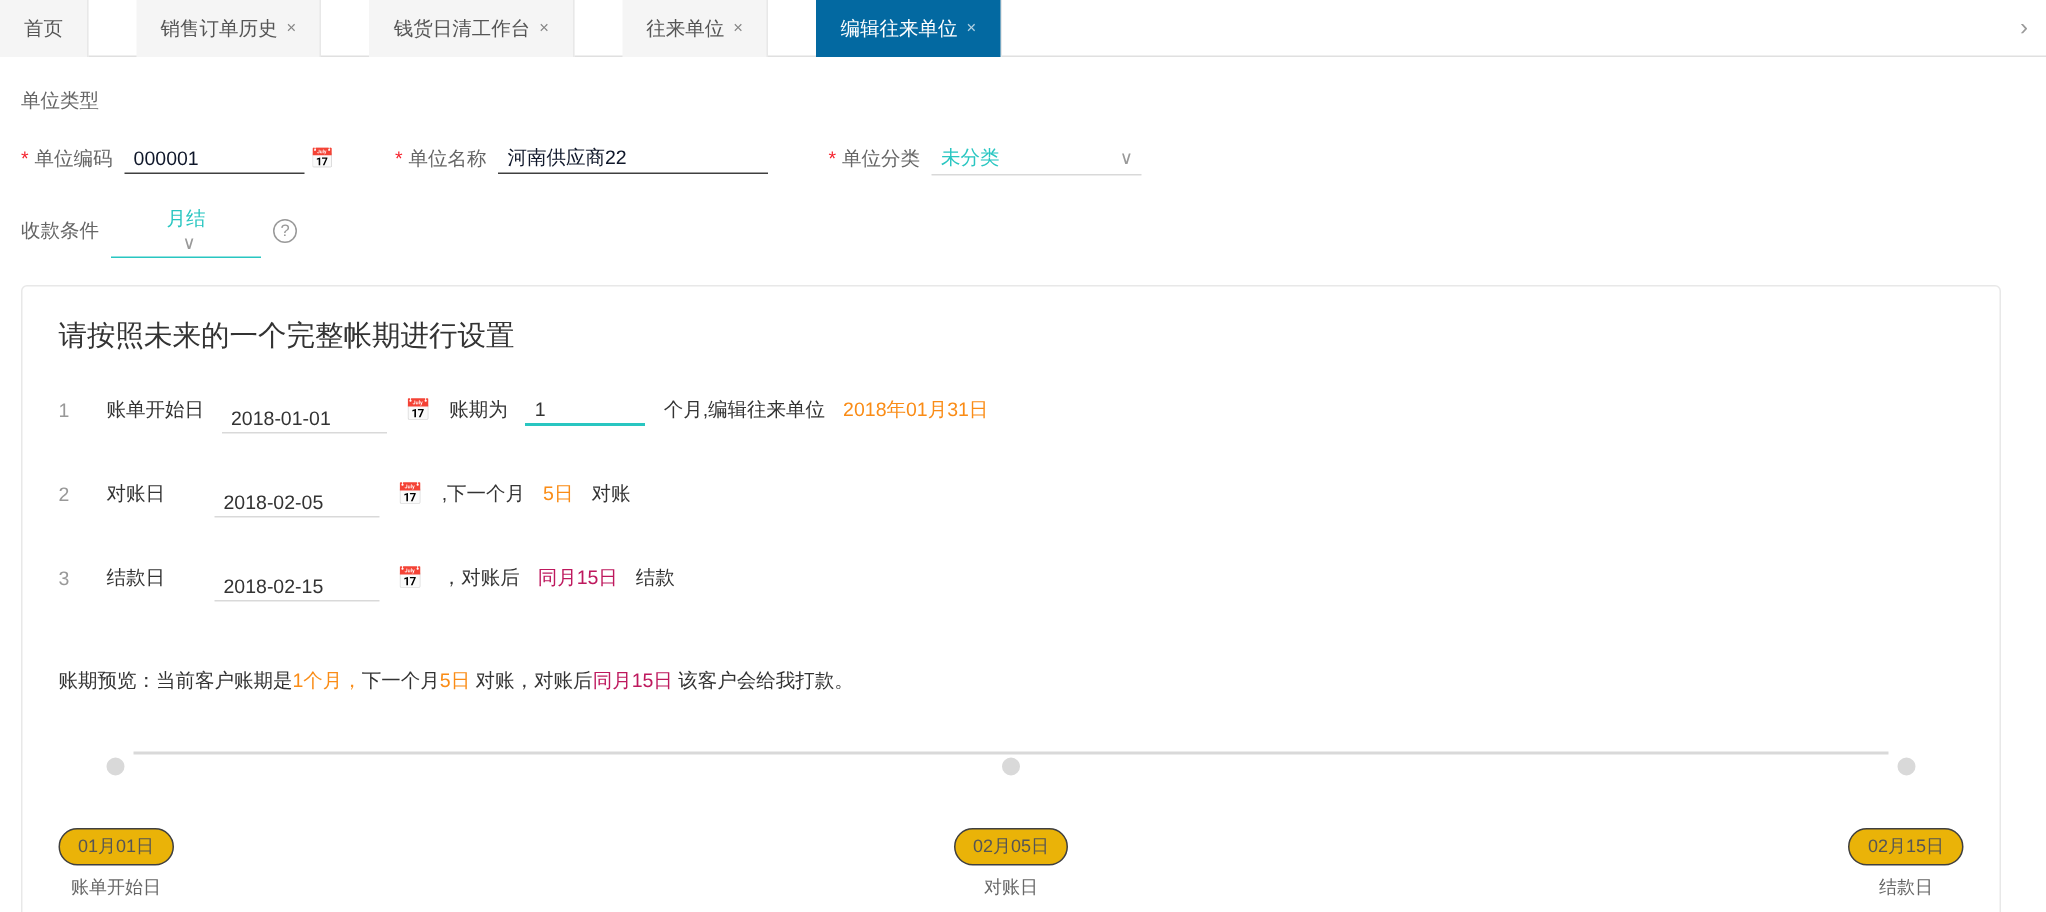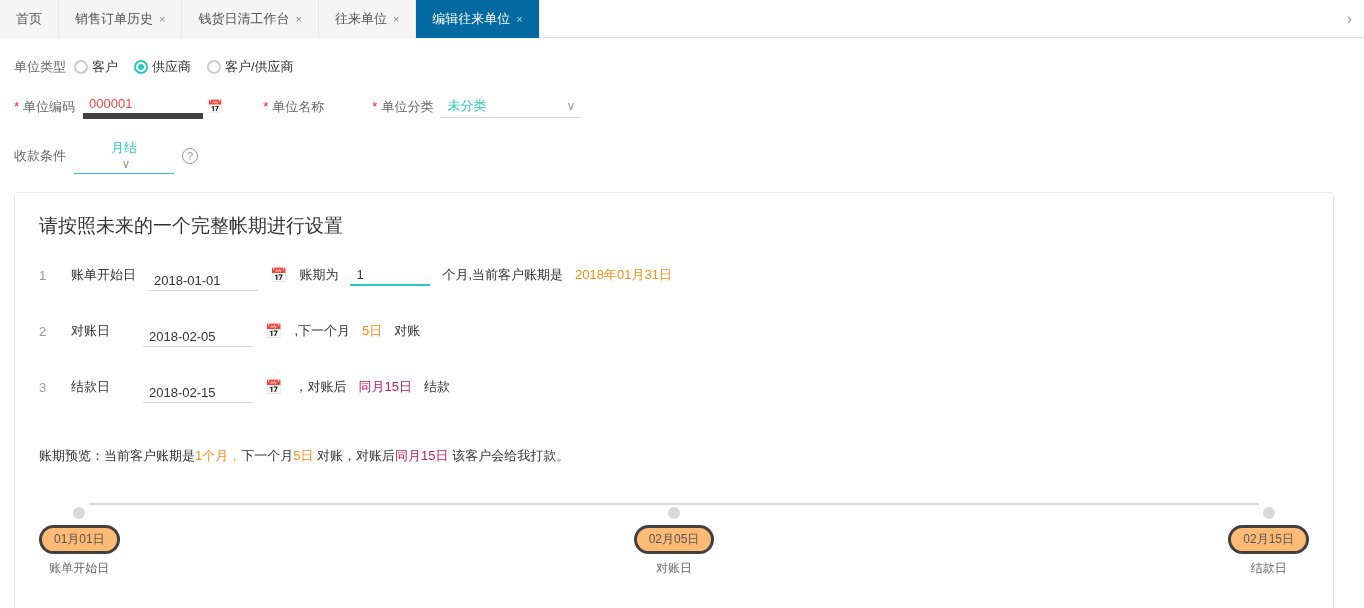--- a/index.html
+++ b/index.html
@@ -7,20 +7,21 @@
 
     
     .tabs-bar {
       display: flex;
       align-items: center;
       background: #fff;
       border-bottom: 1px solid #e0e0e0;
       height: 38px;
       padding: 0 0;
       position: relative;
+      gap: 32px;
     }
     .tab {
       display: flex;
       align-items: center;
       padding: 0 16px;
       height: 38px;
       cursor: pointer;
       color: #555;
       font-size: 13px;
       border-right: 1px solid #e8e8e8;
@@ -103,25 +104,25 @@
     }
 
     
     .field-group {
       display: flex;
       align-items: center;
       margin-right: 40px;
     }
     .form-input {
       border: none;
-      border-bottom: 6px solid #404040;
+      border-bottom: 1px solid #404040;
       outline: none;
       padding: 2px 6px;
       font-size: 13px;
-      color: #ef4444;
+      color: #0f172a;
       background: transparent;
       min-width: 120px;
     }
     .input-icon {
       color: #29c6c1;
       margin-left: 4px;
       cursor: pointer;
     }
 
     
@@ -268,27 +269,28 @@
     }
     .timeline-dot {
       width: 12px;
       height: 12px;
       border-radius: 50%;
       background: #d9d9d9;
       border: 2px solid #d9d9d9;
       margin-top: 12px;
     }
     .timeline-bubble {
-      background: #fdba74;
-      border: 3px solid #404040;
+      background: #eab308;
+      border: 1px solid #404040;
       border-radius: 20px;
       padding: 3px 12px;
       font-size: 12px;
       color: #555;
       white-space: nowrap;
+      margin-top: 29px;
     }
     .timeline-sublabel {
       font-size: 12px;
       color: #666;
       white-space: nowrap;
     }
   </style>
 </head>
 <body>
 
@@ -312,46 +314,33 @@
     <span>编辑往来单位</span>
     <span class="tab-close">×</span>
   </div>
   <div class="tabs-arrow">›</div>
 </div>
 
 <div class="content">
 
   <div class="form-row">
     <span class="form-label">单位类型</span>
-    <div class="radio-group">
-      <label class="radio-item">
-        <div class="radio-circle"></div>
-        <span>客户</span>
-      </label>
-      <label class="radio-item">
-        <div class="radio-circle checked"></div>
-        <span>供应商</span>
-      </label>
-      <label class="radio-item">
-        <div class="radio-circle"></div>
-        <span>客户/供应商</span>
-      </label>
-    </div>
   </div>
 
   <div class="form-row">
     <div class="field-group">
       <span class="required-star">*</span>
       <span class="form-label">单位编码</span>
       <input class="form-input" type="text" style="width: 120px;" value="000001">
       <span class="input-icon">📅</span>
     </div>
     <div class="field-group">
       <span class="required-star">*</span>
       <span class="form-label">单位名称</span>
+      <input class="form-input" type="text" style="width: 180px;" value="河南供应商22">
     </div>
     <div class="field-group">
       <span class="required-star">*</span>
       <span class="form-label">单位分类</span>
       <div class="select-field" style="min-width:140px;">
         <span class="select-value">未分类</span>
         <span class="chevron-down">∨</span>
       </div>
     </div>
   </div>
@@ -368,21 +357,21 @@
   <div class="box-section" style="margin: 0; padding: 20px 24px;">
     <div class="box-title">请按照未来的一个完整帐期进行设置</div>
 
     <div class="settings-row">
       <span class="row-num">1</span>
       <span class="row-label">账单开始日</span>
       <input class="date-input" type="text" value="2018-01-01" style="">
       <span class="cal-icon">📅</span>
       <span class="suffix-text">账期为</span>
       <input class="period-input" type="text" value="1" style="">
-      <span class="suffix-text">个月,当前客户账期是</span>
+      <span class="suffix-text">个月,编辑往来单位</span>
       <span class="highlight-orange">2018年01月31日</span>
     </div>
 
     <div class="settings-row">
       <span class="row-num">2</span>
       <span class="row-label">对账日</span>
       <input class="date-input" type="text" value="2018-02-05" style="">
       <span class="cal-icon">📅</span>
       <span class="suffix-text">,下一个月</span>
         <span class="highlight-orange">5日</span>

